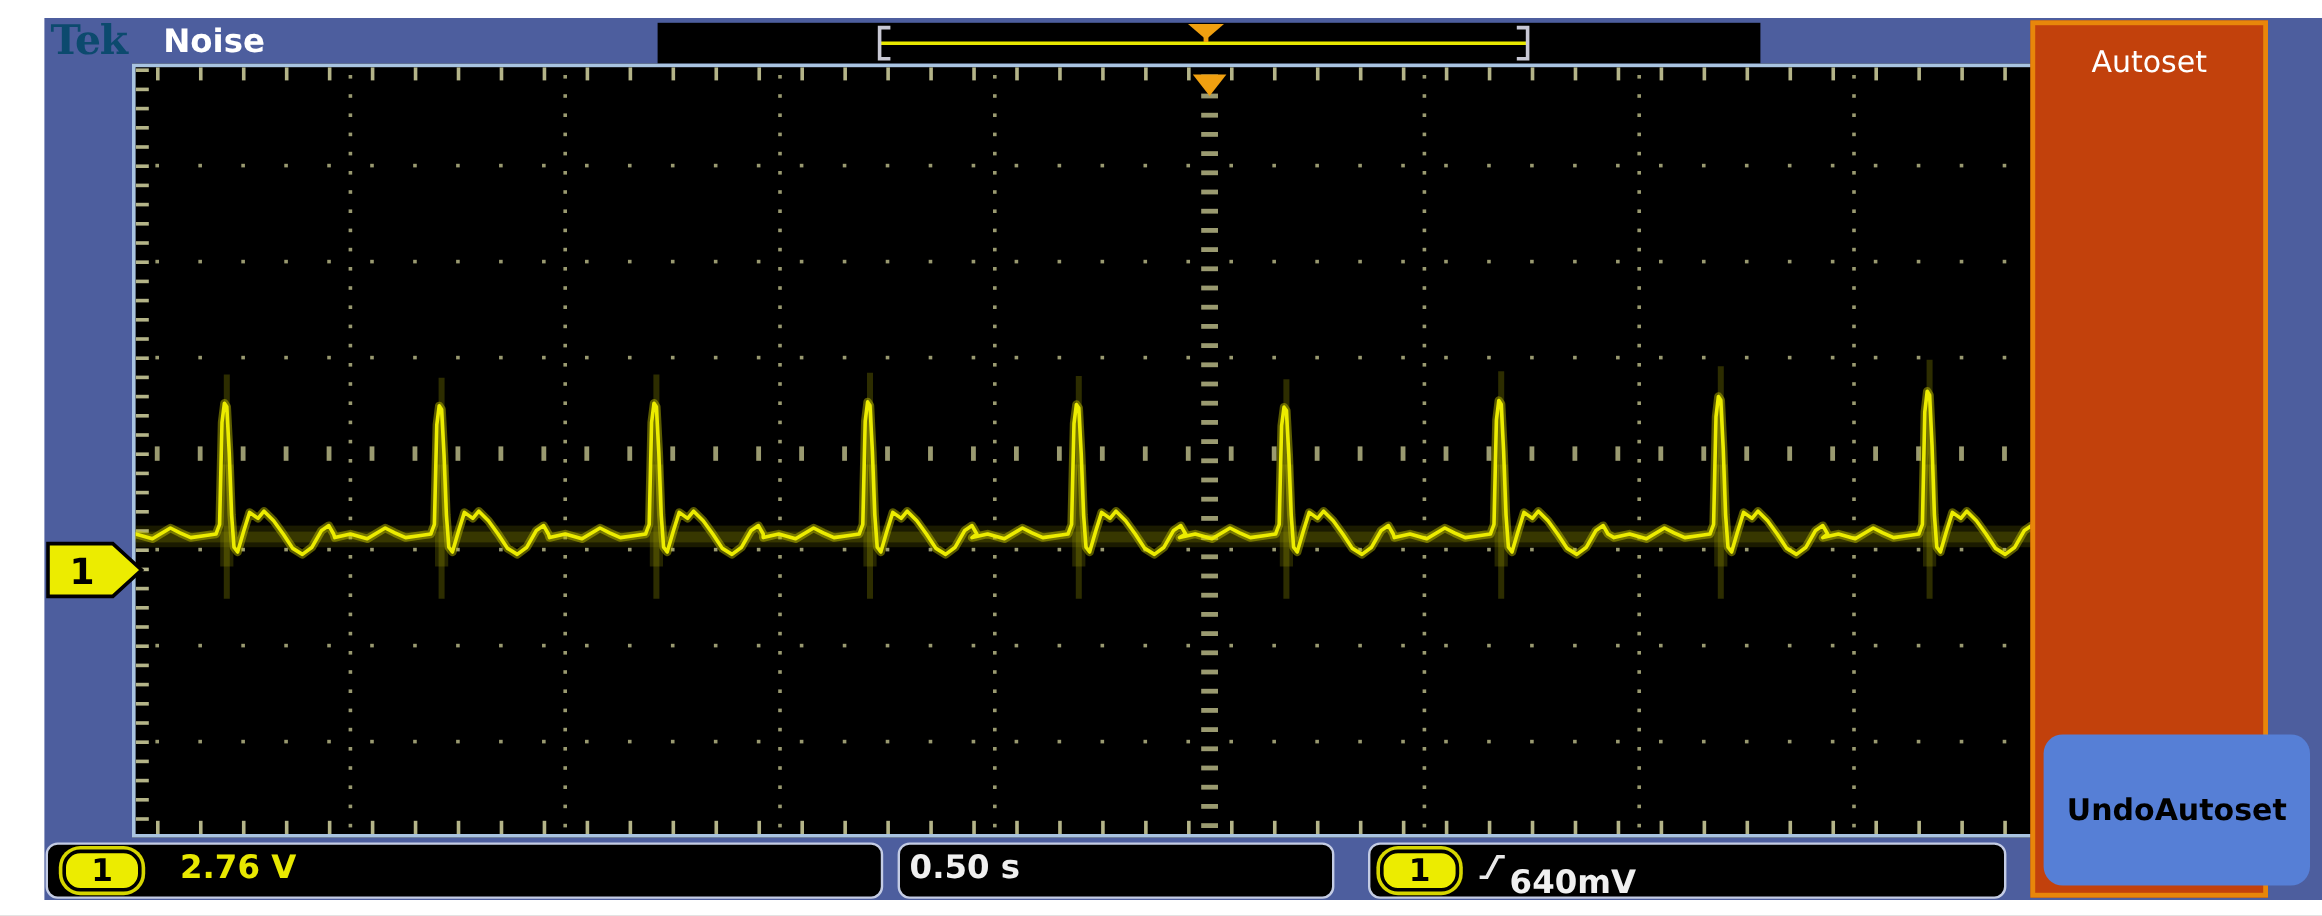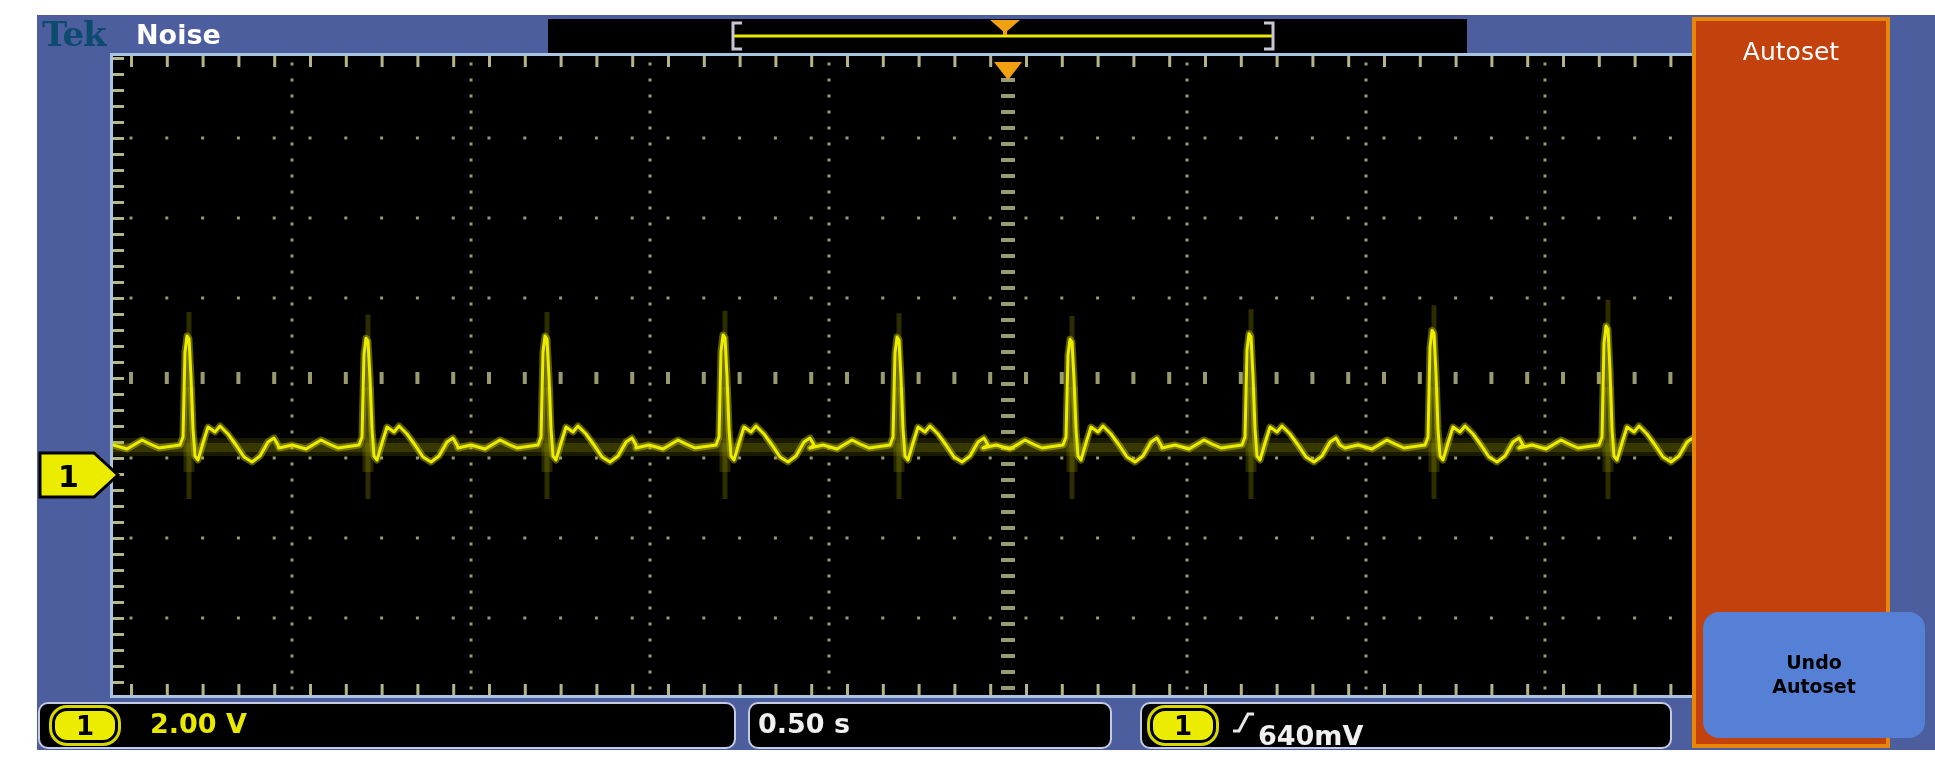--- a/index.html
+++ b/index.html
@@ -21,22 +21,22 @@
   .badge{position:absolute;top:708px;width:66px;height:35px;background:#ecec00;border:3px solid #000;
          border-radius:15px;box-shadow:0 0 0 3px #d6d600;color:#000;font-size:26px;font-weight:bold;
          text-align:center;line-height:30px;z-index:5;box-sizing:border-box;}
   .readout{position:absolute;top:708px;font-size:27px;font-weight:bold;z-index:5;white-space:nowrap;}
   .yellow{color:#e8e800;} .white{color:#f0f0f0;}
   .slope-icon{position:absolute;left:1231px;top:707px;z-index:5;}
   .side-menu{position:absolute;left:1692px;top:17px;width:198px;height:731px;background:#c2410c;
              border:4px solid #e8860a;box-sizing:border-box;z-index:6;}
   .menu-title{margin-top:16px;text-align:center;color:#ffffff;font-size:25px;}
   .menu-btn{position:absolute;left:7px;top:591px;width:222px;height:126px;background:#567fd6;
-            border-radius:16px;color:#000;font-size:19px;font-weight:bold;display:flex;
-            flex-direction:column;align-items:center;justify-content:center;line-height:1.25;
+            border-radius:16px;color:#000;font-size:25px;font-weight:bold;display:flex;
+            align-items:center;justify-content:center;line-height:1.25;
             cursor:pointer;border:none;}
 </style>
 </head>
 <body>
 
 <div class="stage">
 
   <div class="bezel"></div>
 
   <div class="tek-logo">Tek</div>
@@ -879,21 +879,21 @@
   <svg class="chmark" width="84" height="50">
     <polygon points="2,3 56,3 80,25 56,47 2,47" fill="#ecec00" stroke="#000" stroke-width="3"></polygon>
     <text x="20" y="37" font-size="30" font-weight="bold" fill="#000">1</text>
   </svg>
 
   <div class="bbar-box" style="left:38px;width:698px;"></div>
   <div class="bbar-box" style="left:748px;width:364px;"></div>
   <div class="bbar-box" style="left:1140px;width:532px;"></div>
 
   <div class="badge" style="left:52px;">1</div>
-  <div class="readout yellow" style="left:150px;">2.00 V</div>
+  <div class="readout yellow" style="left:150px;">2.76 V</div>
 
   <div class="readout white" style="left:758px;">0.50 s</div>
 
   <div class="badge" style="left:1150px;">1</div>
   <svg class="slope-icon" width="24" height="32">
     <polyline points="2,24 8,24 17,7 23,7" fill="none" stroke="#e8e8e8" stroke-width="3"></polyline>
   </svg>
   <div class="readout white" style="left:1258px;margin-top:12px;">640mV</div>
 
   <div class="side-menu">

